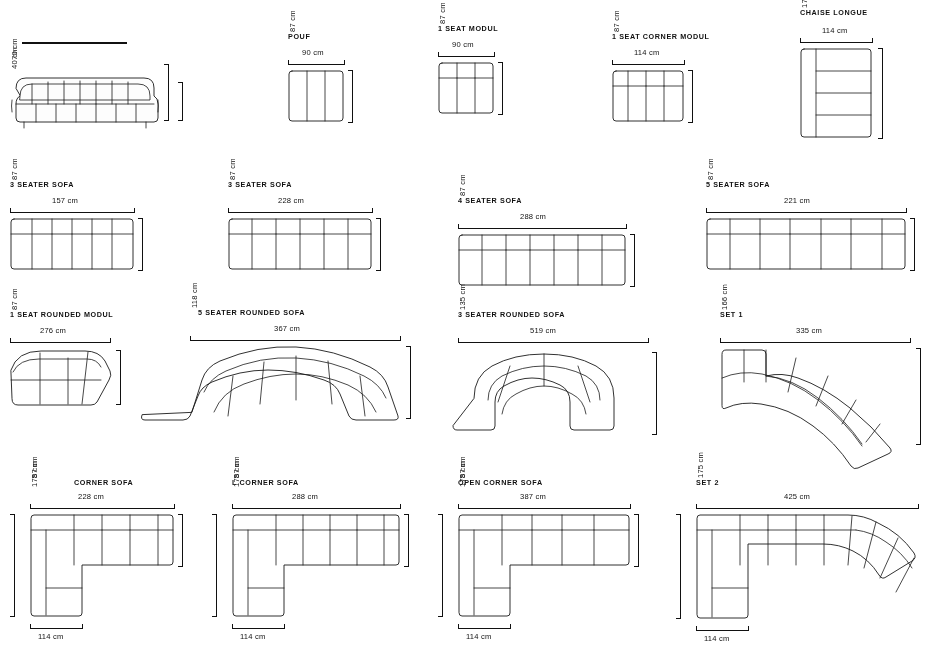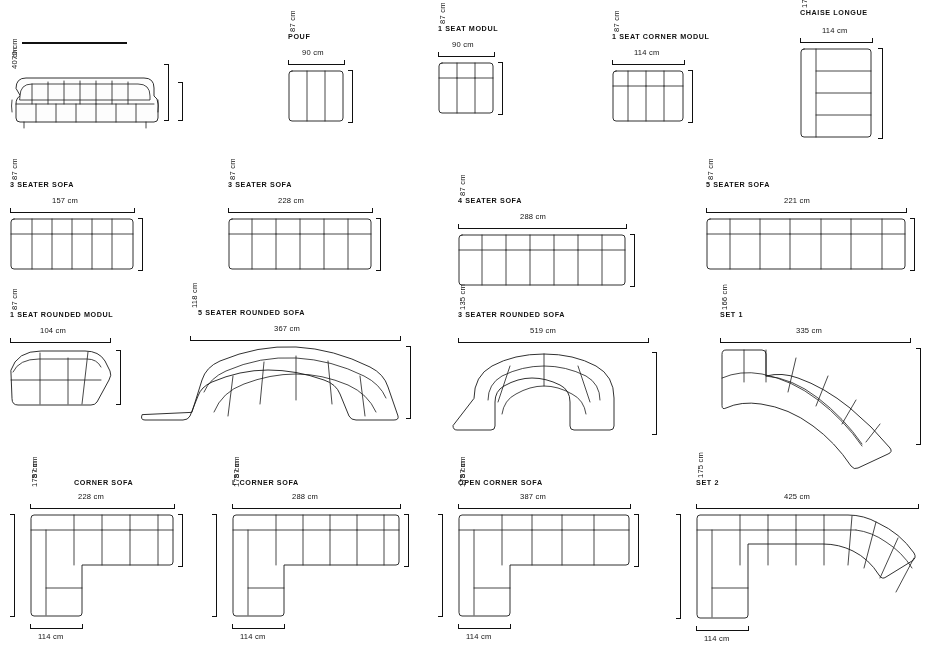--- a/index.html
+++ b/index.html
@@ -277,21 +277,21 @@
       </svg>
     </div>
     <div class="mline-v" style="left:208px;top:38px;height:52px;"></div>
     <div class="tick-h" style="left:204px;top:38px;"></div>
     <div class="tick-h" style="left:204px;top:90px;"></div>
     <div class="dim-v" style="left:206px;top:86px;">87 cm</div>
   </div>
 
   <div class="item" style="left:10px;top:310px;">
     <div class="title" style="position:absolute;left:0;top:0;">1 SEAT ROUNDED MODUL</div>
-    <div class="dim" style="position:absolute;left:30px;top:16px;">104 cm</div>
+    <div class="dim" style="position:absolute;left:30px;top:16px;">276 cm</div>
     <div class="mline-h" style="left:0;top:32px;width:100px;"></div>
     <div class="tick-v" style="left:0;top:28px;"></div>
     <div class="tick-v" style="left:100px;top:28px;"></div>
 
     <div class="sofa" style="left:0;top:40px;">
       <svg width="102" height="54" viewBox="0 0 102 54">
         <path d="M1,20 q6,-19 30,-19 h44 q14,0 20,10 l5,10 q2,4 -1,9 l-12,22 q-2,3 -6,3 h-73 q-6,0 -6,-6 z"></path>
         <path class="seam" d="M3,22 q6,-13 26,-13 h48 q10,0 14,8"></path>
         <line class="seam" x1="30" y1="3" x2="30" y2="54"></line>
         <line class="seam" x1="58" y1="8" x2="58" y2="54"></line>

